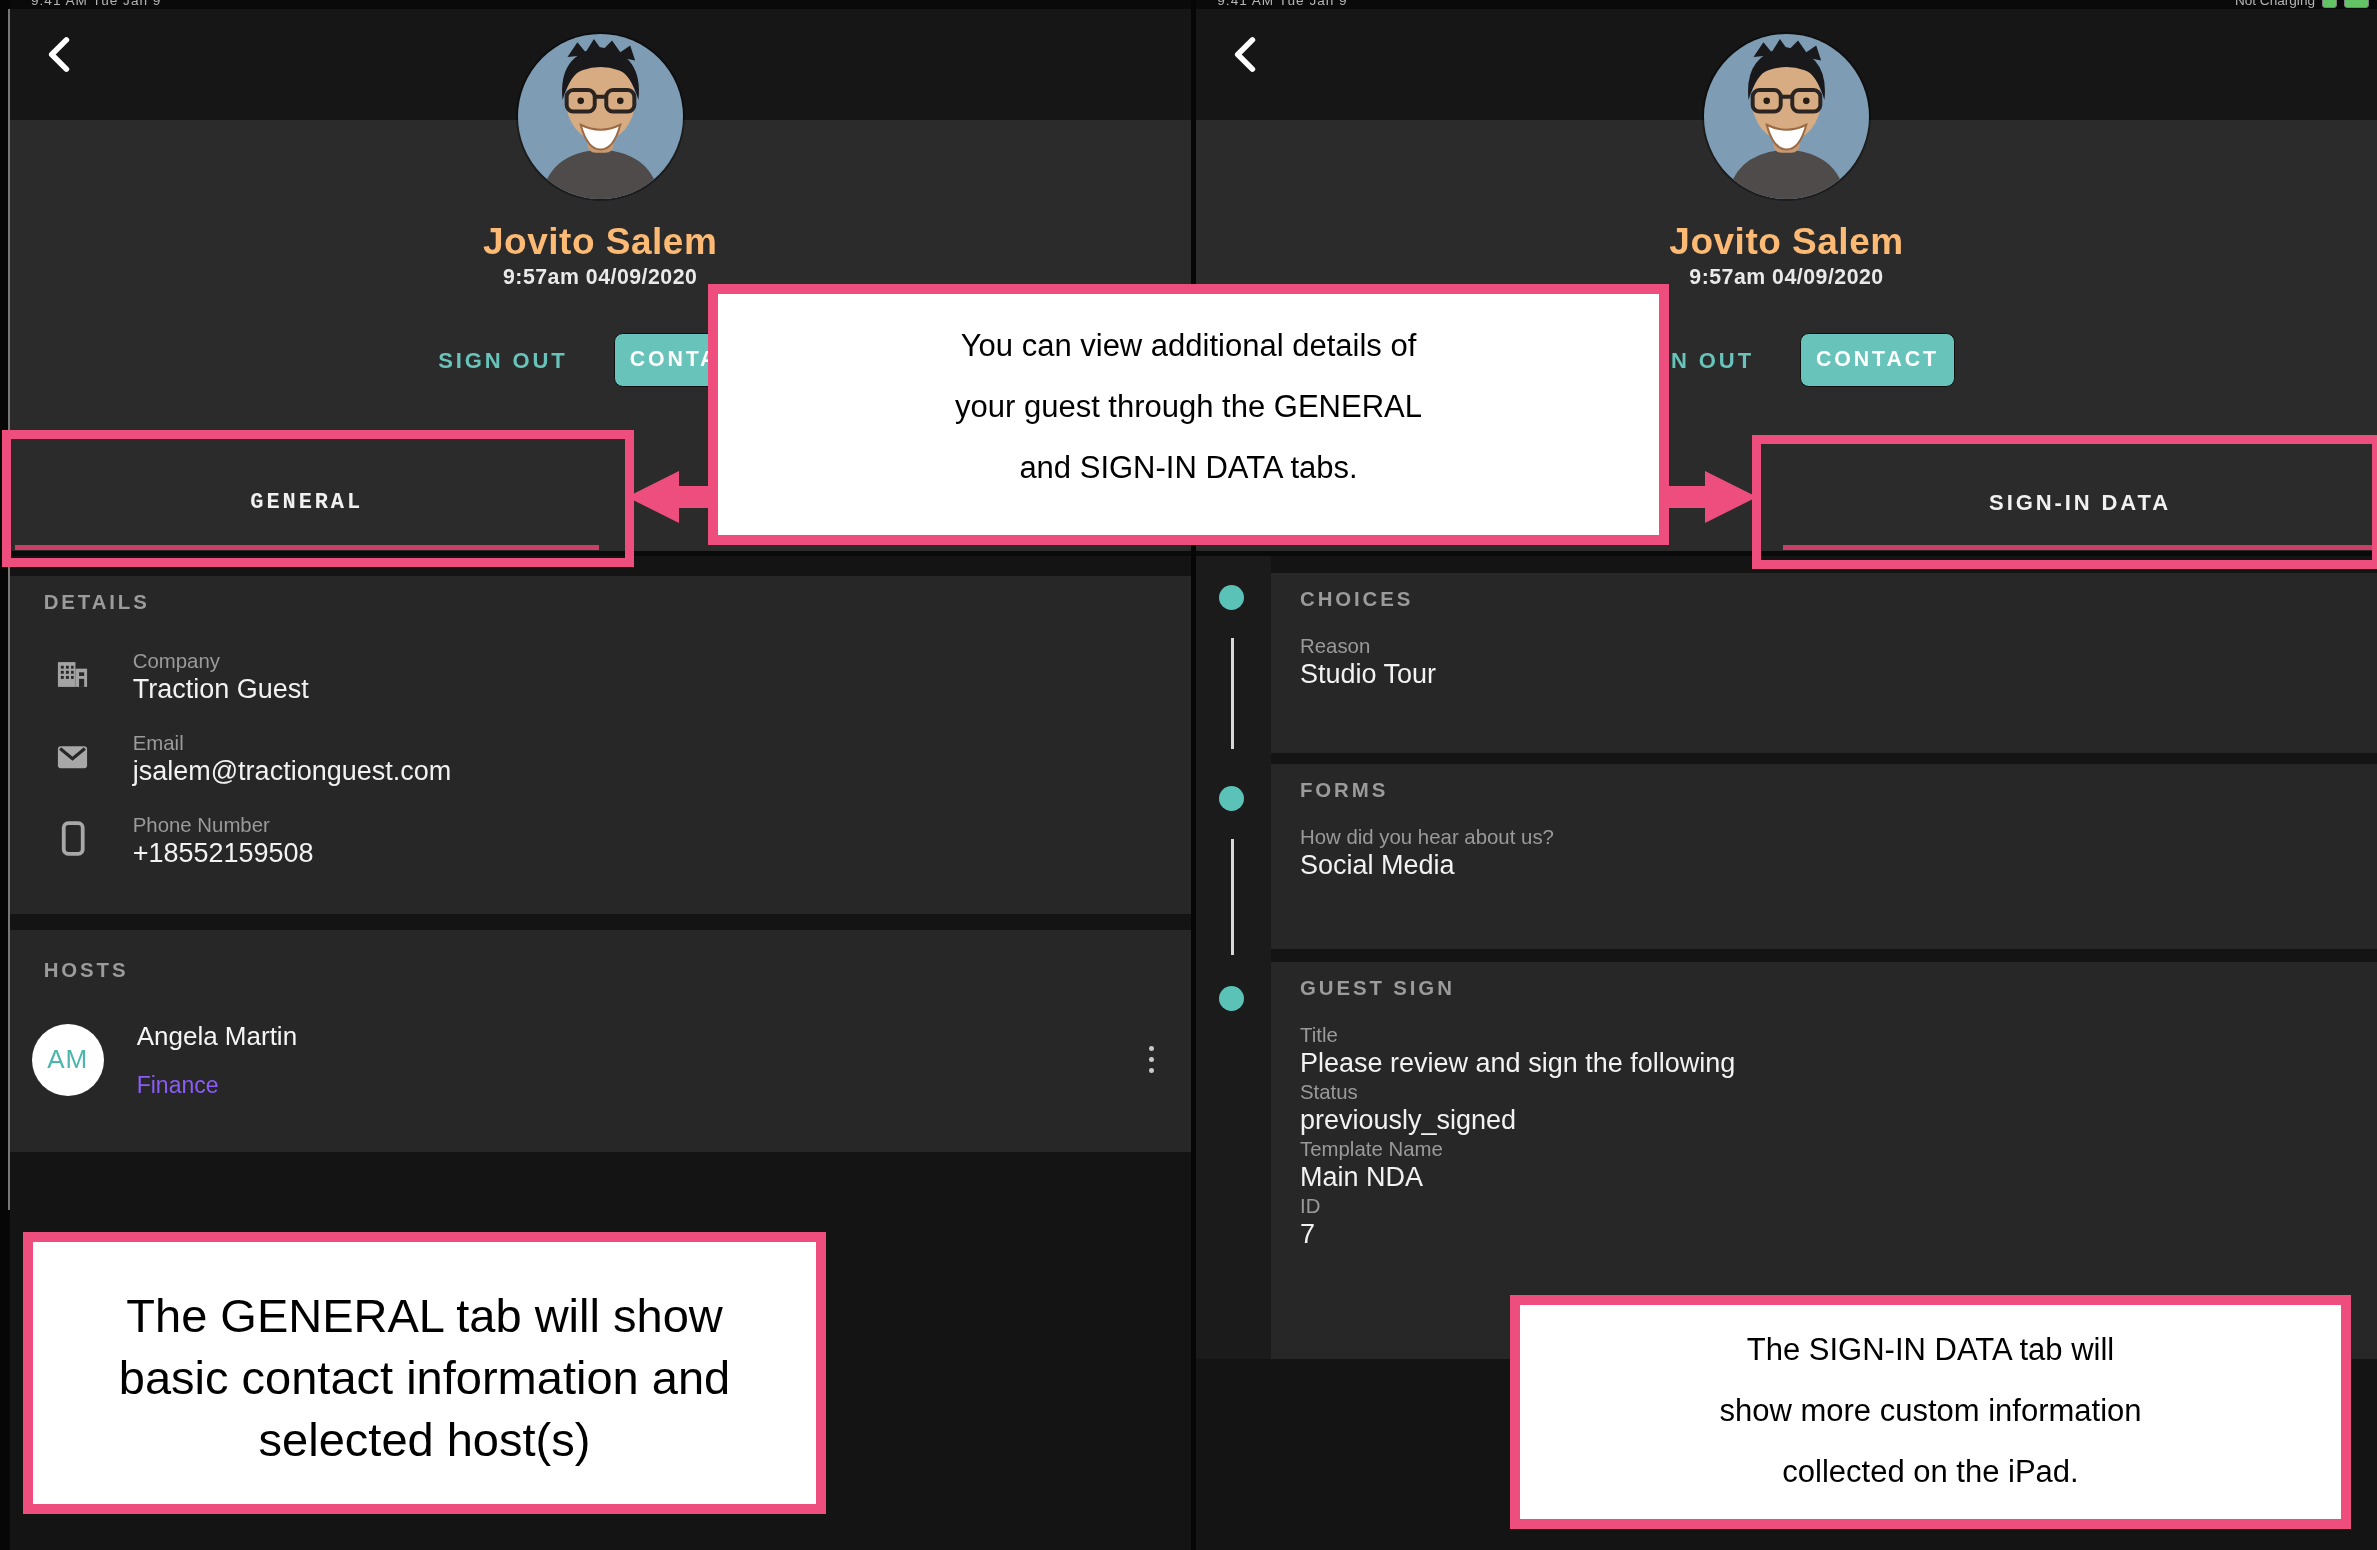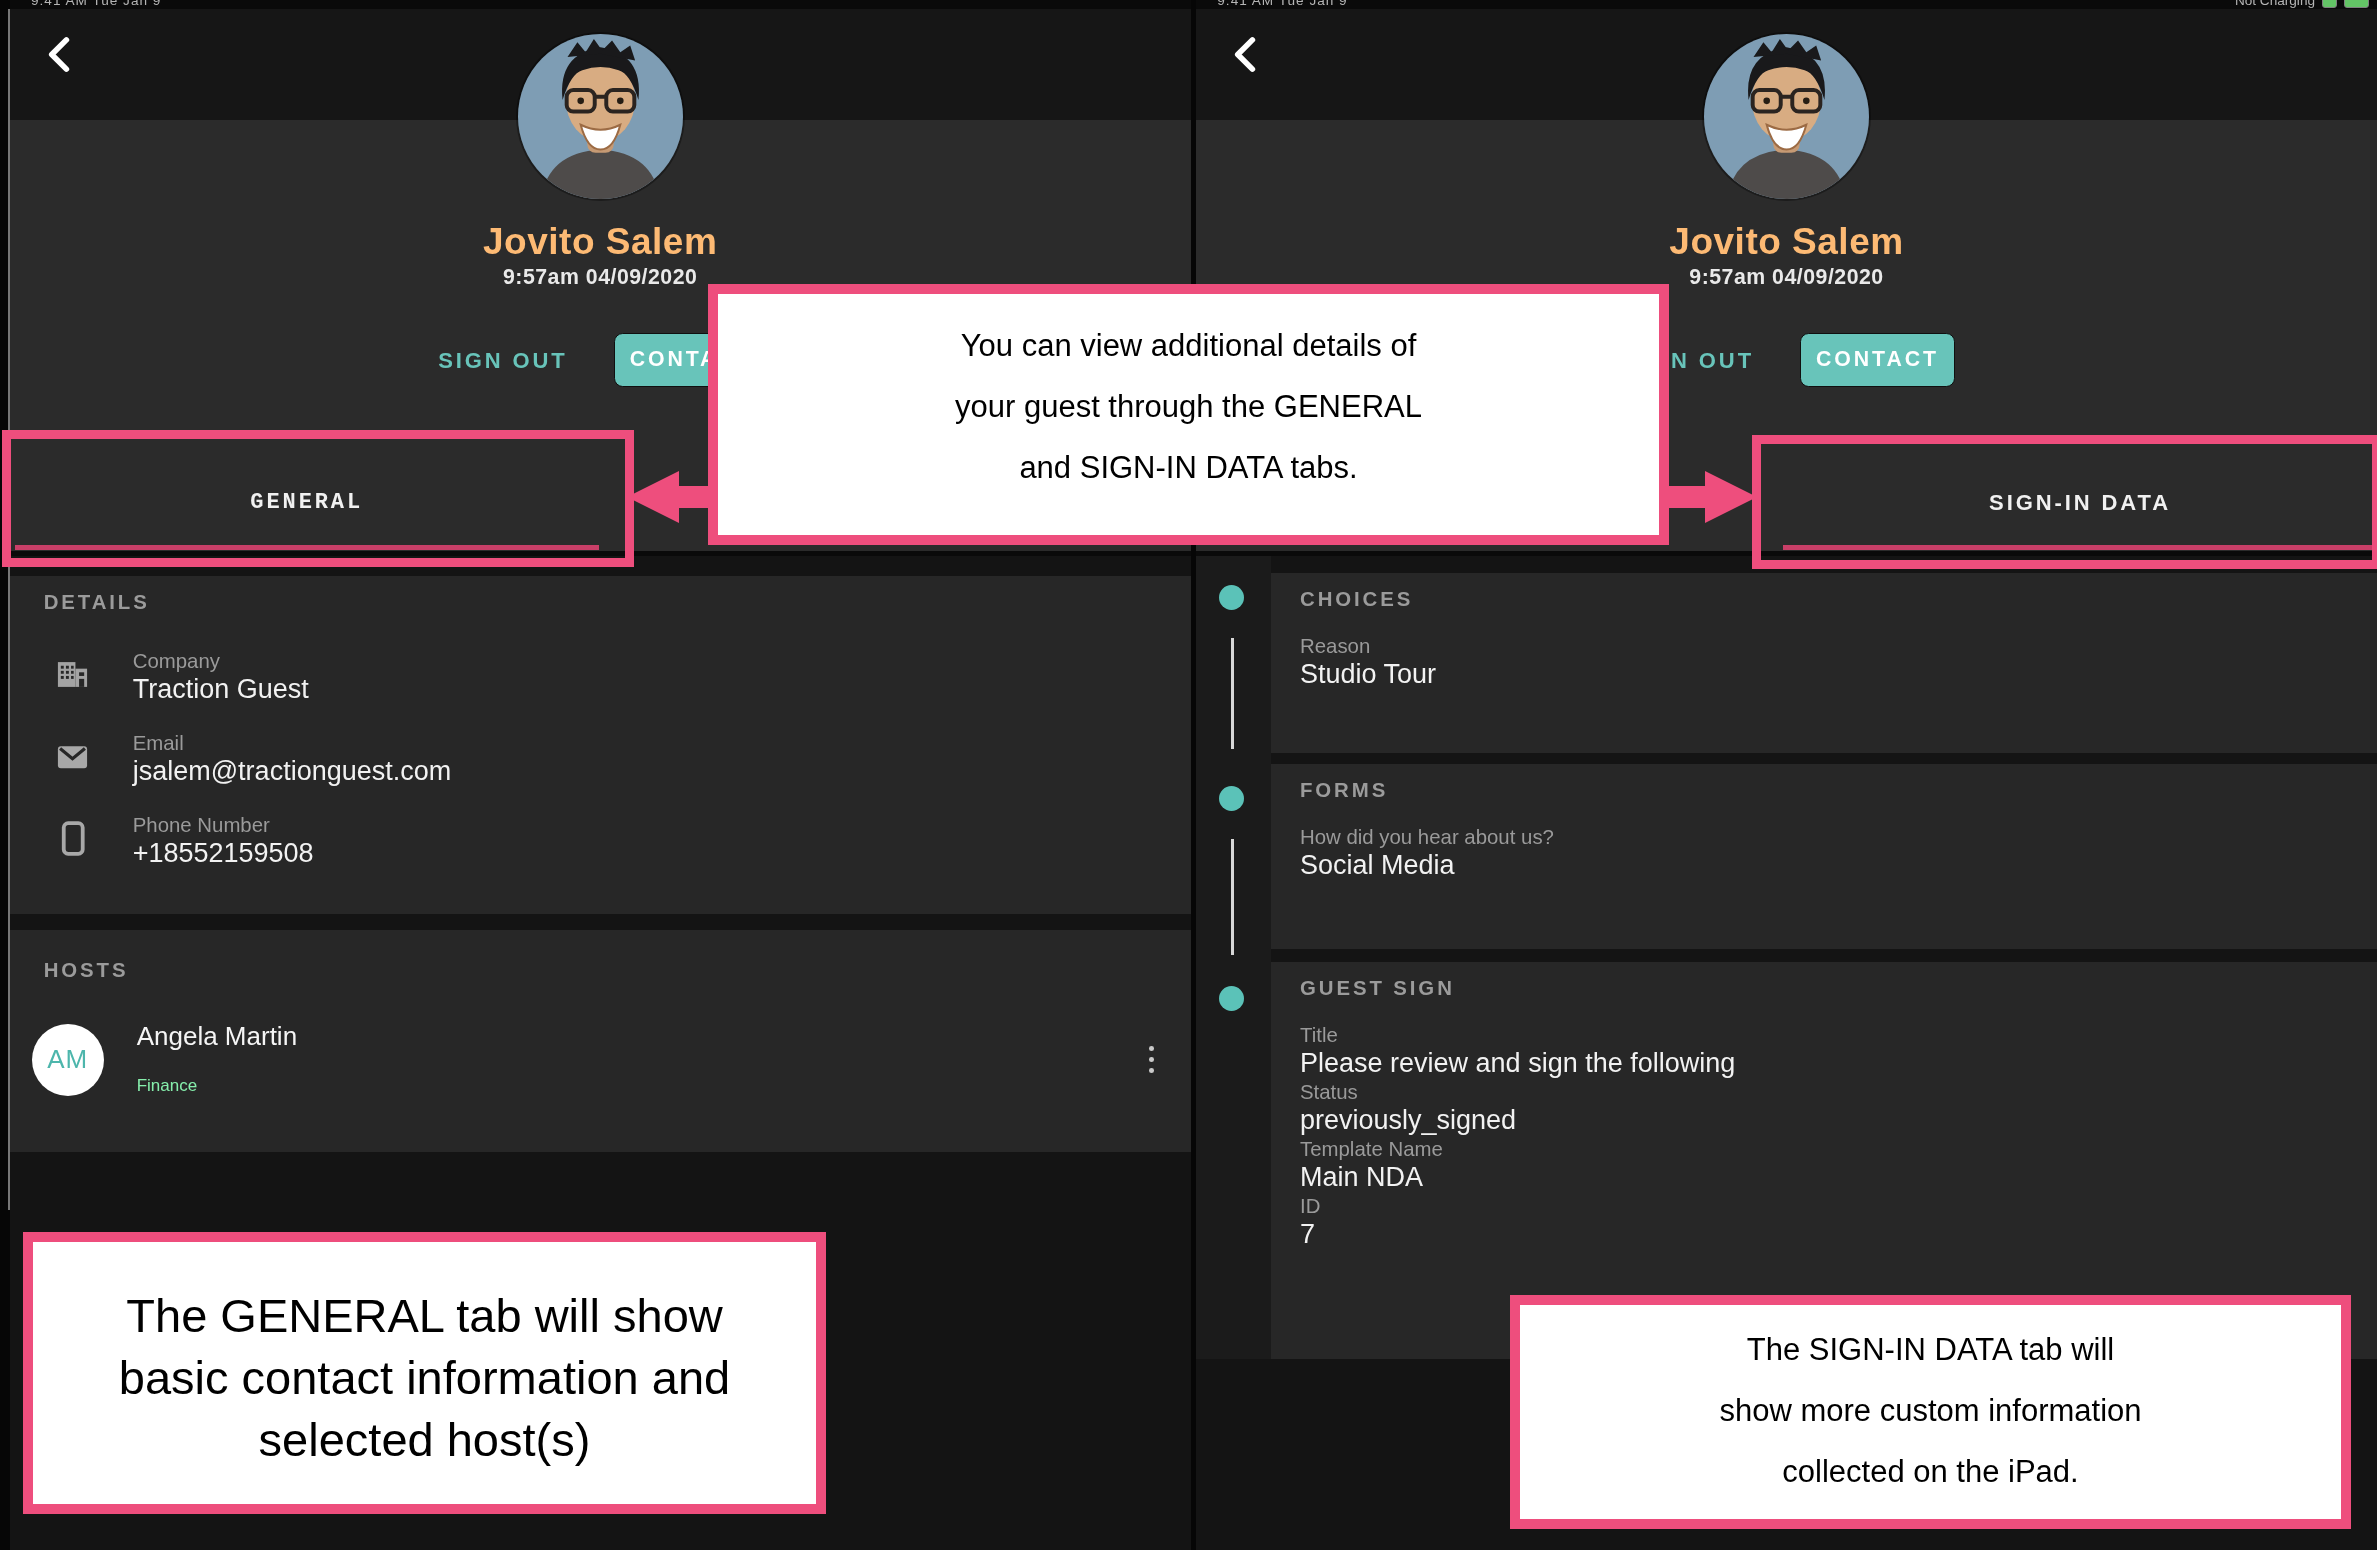--- a/index.html
+++ b/index.html
@@ -42,21 +42,21 @@
   .drow + .drow{margin-top:25px;}
   .dicon{width:35px;height:35px;margin:7.8px 43px 0 0;flex:none;}
   .f-label{color:#9a9a9a;font-size:20.4px;line-height:24px;}
   .f-value{color:#f2f2f2;font-size:27px;line-height:33px;}
   #hosts-card .sec-h{margin:29px 0 0 34px;}
   .host-row{display:flex;align-items:center;margin:39px 0 0 22px;position:relative;}
   .host-avatar{width:72px;height:72px;border-radius:50%;background:#fff;color:var(--host-initials-teal);
        display:flex;align-items:center;justify-content:center;font-size:26px;letter-spacing:1px;flex:none;}
   .host-text{margin-left:33px;}
   .host-name{color:#f5f5f5;font-size:26px;line-height:31px;}
-  .host-dept{color:#86efac;font-size:17px;line-height:27px;margin-top:20px;}
+  .host-dept{color:#8b5cf6;font-size:23px;line-height:27px;margin-top:20px;}
   .kebab{position:absolute;right:31px;top:50%;transform:translateY(-50%);display:flex;flex-direction:column;
        gap:5.8px;padding:5.8px;cursor:pointer;}
   .kebab i{width:4.9px;height:4.9px;border-radius:50%;background:#c9c9c9;display:block;}
   
   .timeline-col{position:absolute;left:0;top:547px;width:75px;height:803px;background:#1b1b1b;}
   .tdot{position:absolute;left:23px;width:25px;height:25px;border-radius:50%;background:var(--timeline-dot);}
   .tline{position:absolute;left:35px;width:2.9px;background:#d8d8d8;}
   #choices-card{left:75px;right:0;top:564px;height:180px;}
   #forms-card{left:75px;right:0;top:755px;height:185px;}
   #guestsign-card{left:75px;right:0;top:953px;height:397px;}

